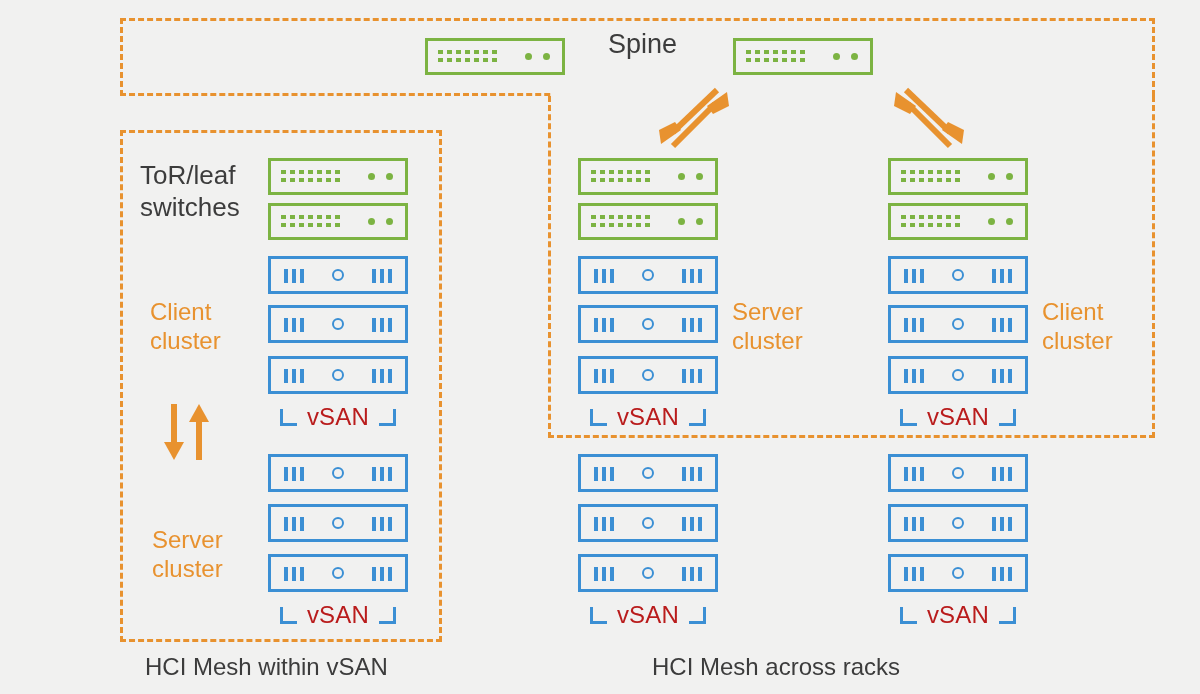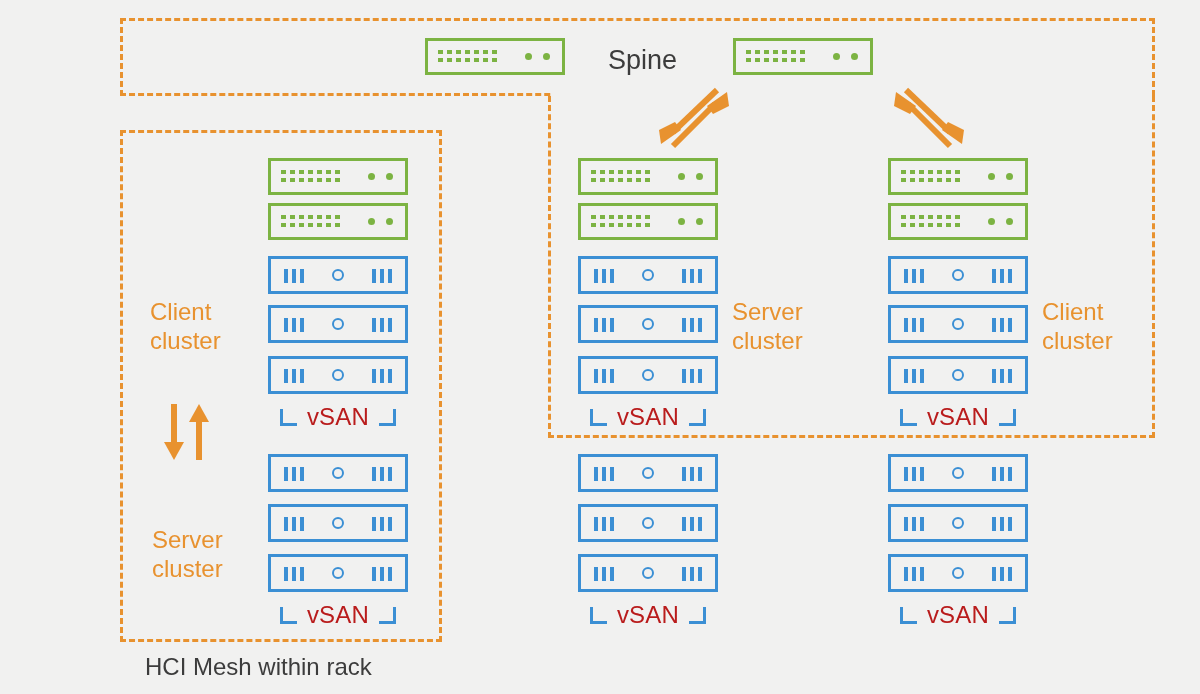--- a/index.html
+++ b/index.html
@@ -133,21 +133,21 @@
 
   
   .label {
     position: absolute;
     white-space: pre-line;
     line-height: 1.22;
   }
   .label.dark   { color: #3c3c3c; }
   .label.orange { color: #e8922f; }
 
-  #label-spine        { left: 608px; top: 44px;  font-size: 27px; }
+  #label-spine        { left: 608px; top: 28px;  font-size: 27px; }
   #label-tor          { left: 140px; top: 160px; font-size: 26px; }
   #label-client-left  { left: 150px; top: 297px; font-size: 24px; text-align: left; }
   #label-server-left  { left: 152px; top: 525px; font-size: 24px; }
   #label-server-mid   { left: 732px; top: 297px; font-size: 24px; }
   #label-client-right { left: 1042px; top: 297px; font-size: 24px; }
 
   #caption-left  { left: 145px; top: 652px; font-size: 24px; }
   #caption-right { left: 652px; top: 652px; font-size: 24px; }
 
   
@@ -229,20 +229,22 @@
     <svg width="80" height="62" viewBox="0 0 80 62">
       <g stroke="#e8922f" stroke-width="6" fill="#e8922f">
         <line x1="18" y1="2" x2="62" y2="44"></line>
         <polygon points="74,56 54,42 60,34 76,42" stroke="none"></polygon>
         <line x1="62" y1="58" x2="20" y2="16"></line>
         <polygon points="8,4 28,18 22,26 6,18" stroke="none"></polygon>
       </g>
     </svg>
   </div>
 
+  <div class="label dark" id="label-tor">ToR/leaf
+switches</div>
 
   <div class="switch" style="left:268px; top:158px;">
     <div class="sw-grid">
       <i></i>
         <i></i>
         <i></i>
         <i></i>
         <i></i>
         <i></i>
         <i></i>
@@ -664,15 +666,16 @@
         <i></i>
       </div>
   </div>
 
   <div class="vsan" style="left:883px; top:598px;">
     <span class="brk l"></span>
     <span class="txt">vSAN</span>
     <span class="brk r"></span>
   </div>
 
-  <div class="label dark" id="caption-left">HCI Mesh within rack</div>
+  <div class="label dark" id="caption-left">HCI Mesh within vSAN</div>
+  <div class="label dark" id="caption-right">HCI Mesh across racks</div>
 
 </div>
 
 </body></html>

